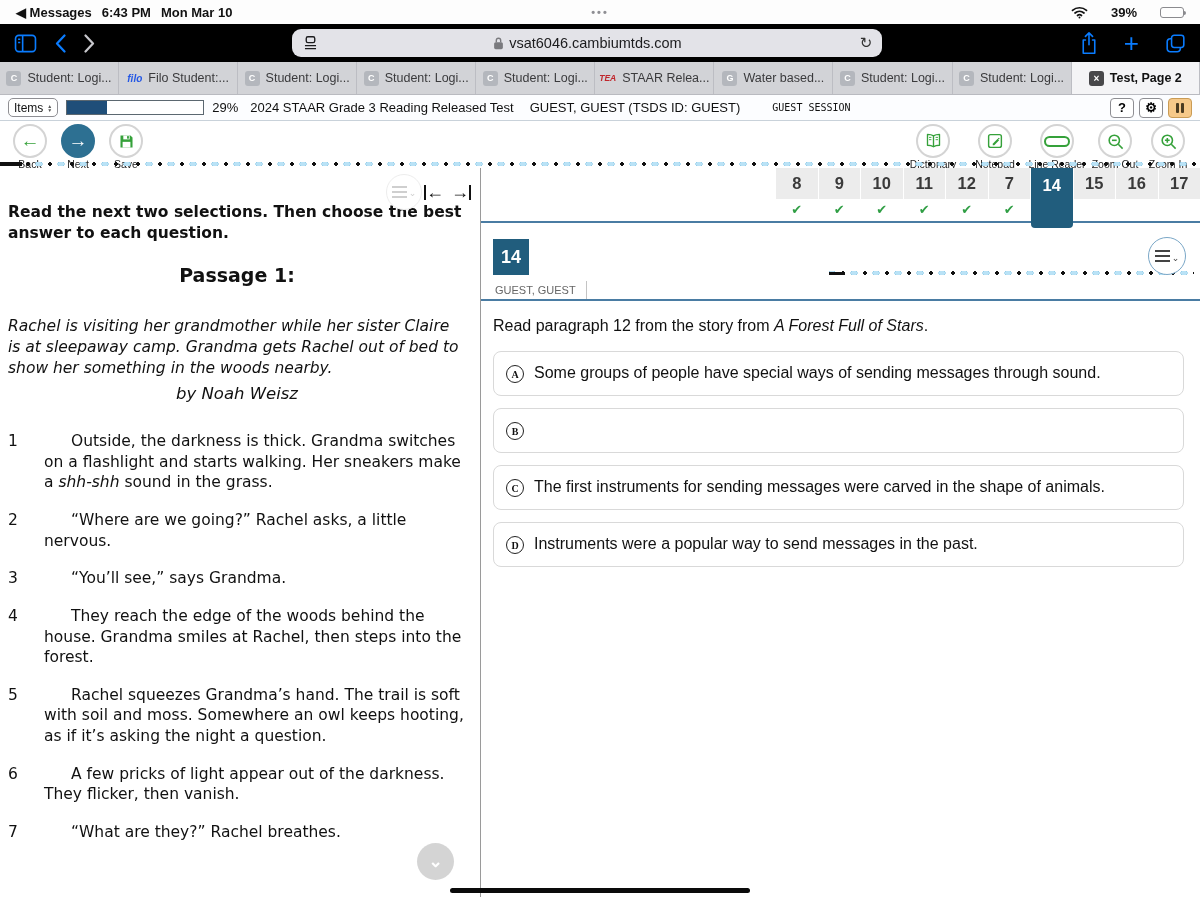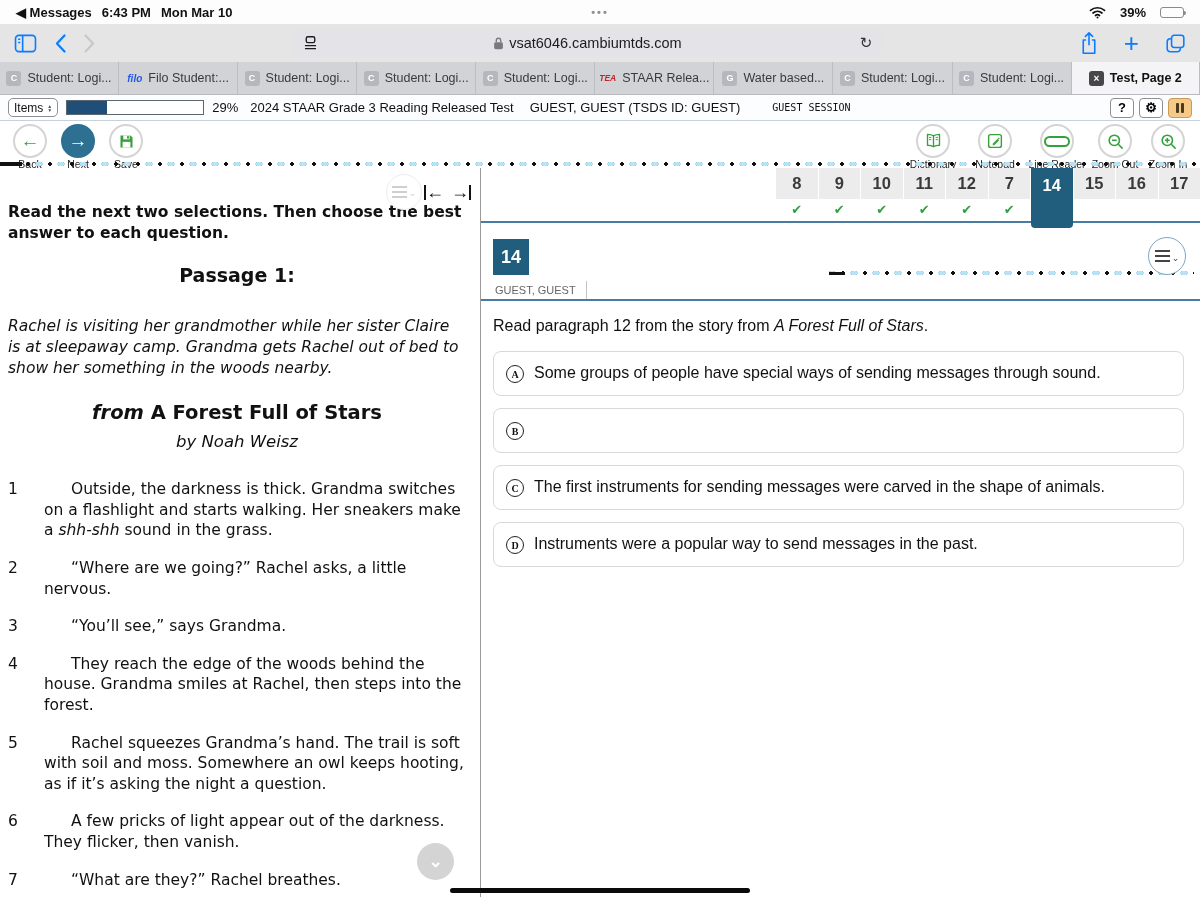--- a/index.html
+++ b/index.html
@@ -5,29 +5,29 @@
   * { margin:0; padding:0; box-sizing:border-box; }
   html,body { width:1200px; height:899px; overflow:hidden; background:#fff;
     font-family:"Liberation Sans", sans-serif; }
 
   
   .status-bar { height:24px; background:#fdfdfd; display:flex; align-items:center;
     padding:0 16px; font-size:13px; font-weight:bold; color:#111; position:relative; }
   .status-left { display:flex; gap:10px; align-items:center; }
   .status-center { position:absolute; left:0; right:0; text-align:center; color:#8e8e93;
     font-size:11px; letter-spacing:2px; font-weight:bold; }
-  .status-right { margin-left:auto; display:flex; align-items:center; gap:14px;justify-content:space-between; }
+  .status-right { margin-left:auto; display:flex; align-items:center; gap:23px;justify-content:space-between; }
   .battery { width:24px; height:11px; border:1px solid #8a8a8e; border-radius:3px;
     position:relative; padding:1px; }
   .battery::after { content:""; position:absolute; right:-3px; top:3px; width:2px; height:4px;
     background:#8a8a8e; border-radius:0 2px 2px 0; }
   .battery-fill { height:100%; width:38%; background:#1c1c1e; border-radius:1px; }
 
   
-  .safari-bar { height:38px; background:#e5e5e5; display:flex; align-items:center;
+  .safari-bar { height:38px; background:#000000; display:flex; align-items:center;
     padding:0 14px; gap:18px; }
   .sf-btn { background:none; border:none; display:flex; align-items:center; cursor:pointer; }
   .addr-bar { flex:1; max-width:590px; margin:0 auto; height:28px; background:#e3e3e8;
     border-radius:9px; display:flex; align-items:center; padding:0 10px; position:relative; }
   .addr-center { position:absolute; left:0; right:0; display:flex; gap:5px;
     align-items:center; justify-content:center; font-size:14.5px; color:#1c1c1e; }
   .addr-reload { margin-left:auto; font-size:15px; color:#333; z-index:2; background:none; border:none; }
   .right-btns { display:flex; gap:26px; align-items:center; }
 
   
@@ -407,21 +407,20 @@
         </button>
       <button class="seek-btn">
           <span>→</span>
           <span class="bar"></span>
         </button>
     </div>
 
     <p class="instructions">Read the next two selections. Then choose the best answer to each question.</p>
     <h2 class="passage-heading">Passage 1:</h2>
     <p class="passage-intro">Rachel is visiting her grandmother while her sister Claire is at sleepaway camp. Grandma gets Rachel out of bed to show her something in the woods nearby.</p>
-    <h3 class="passage-title"><span class="from">from </span><span>A Forest Full of Stars</span></h3>
     <p class="passage-byline">by Noah Weisz</p>
 
     <div class="paras">
       <div class="para">
           <span class="pnum">1</span>
           <span class="ptext"><span>Outside, the darkness is thick. Grandma switches on a flashlight and starts walking. Her sneakers make a </span><i>shh-shh</i><span> sound in the grass.</span></span>
         </div>
       <div class="para">
           <span class="pnum">2</span>
           <span class="ptext"><span>“Where are we going?” Rachel asks, a little nervous.</span></span>

